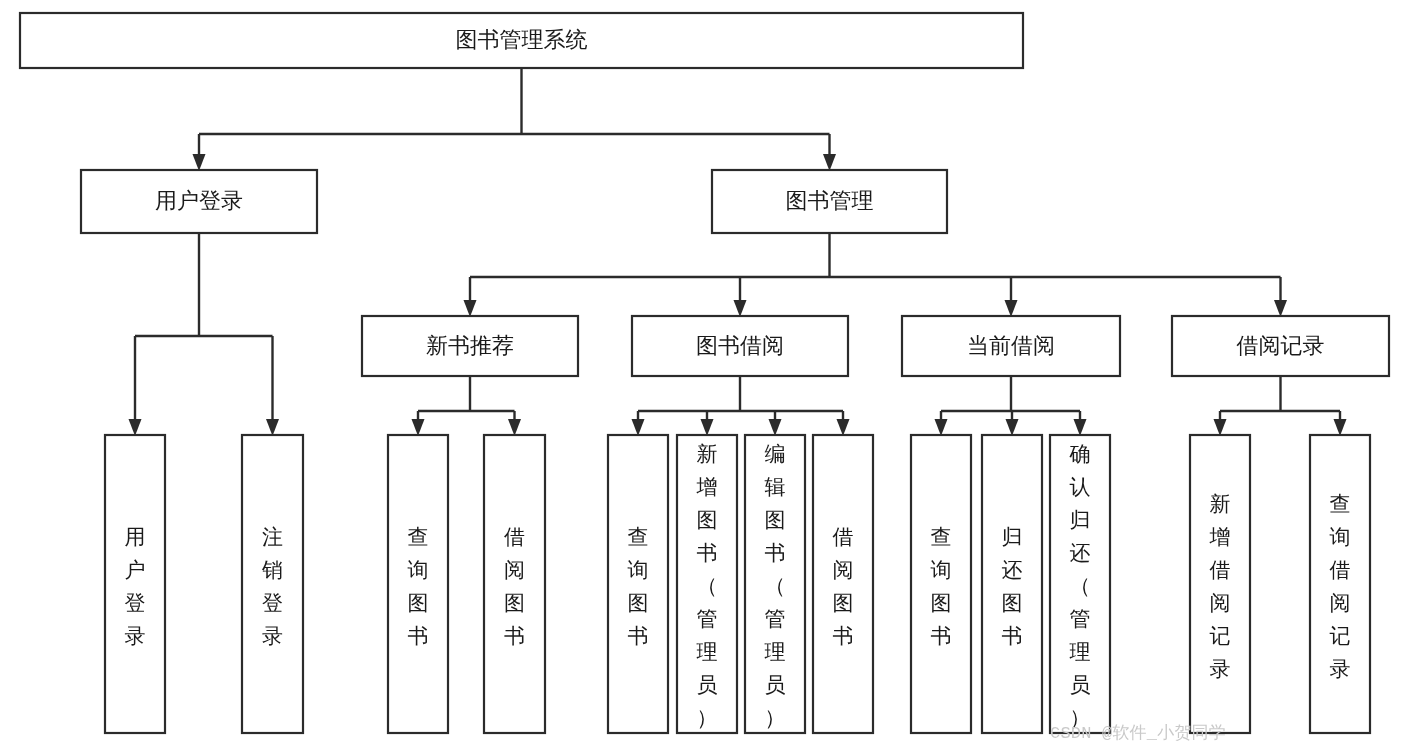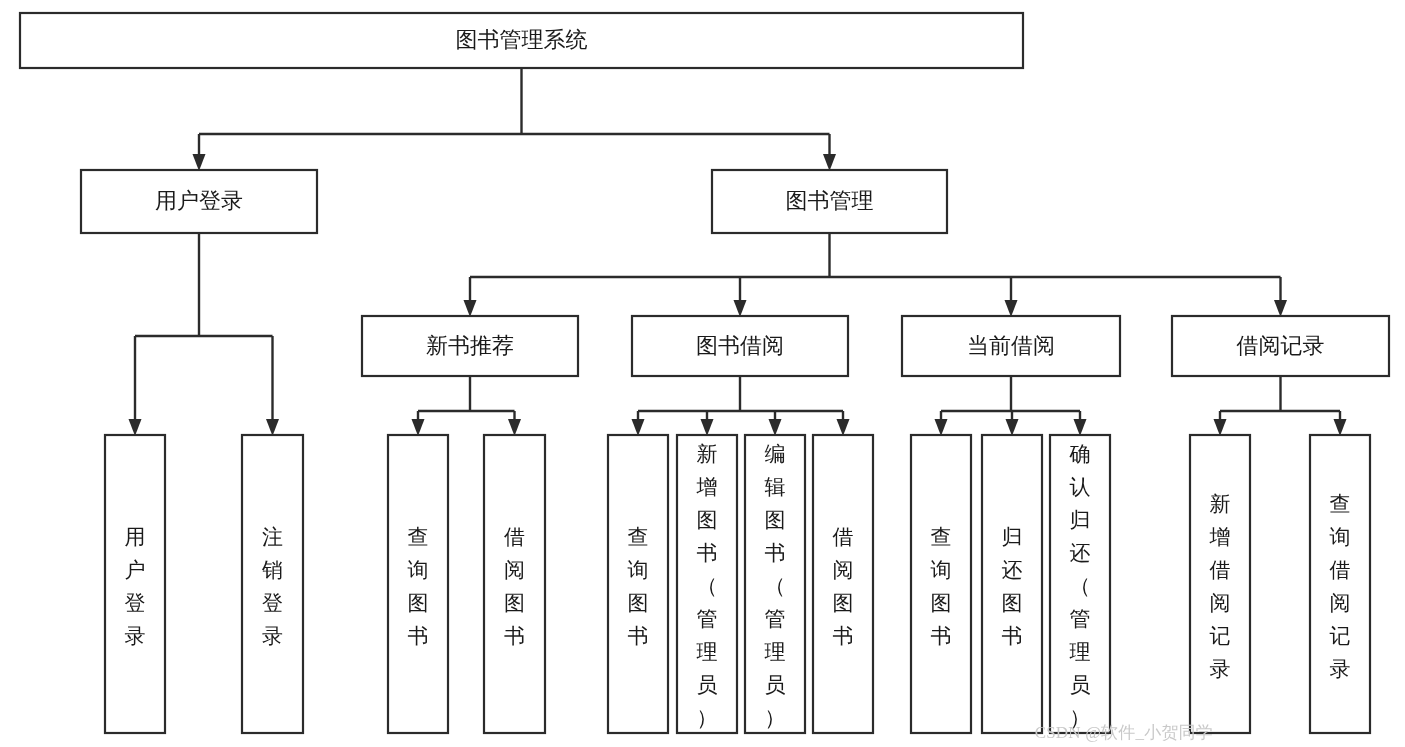--- a/index.html
+++ b/index.html
@@ -44,23 +44,23 @@
     dominant-baseline: middle;
   }
   .node-label-vertical {
     font-family: "Liberation Sans", "DejaVu Sans", sans-serif;
     fill: #1a1a1a;
     font-size: 21px;
     text-anchor: middle;
   }
   .watermark {
     position: absolute;
-    right: 21px;
+    right: 8px;
     bottom: 3px;
-    font-family: Liberation Serif, serif;
+    font-family: Liberation Mono, monospace;
     font-size: 17px;
     color: #c9c9c9;
     white-space: nowrap;
     letter-spacing: 0.2px;
   }
 </style>
 </head>
 <body>
 
 <div id="diagram-root">

